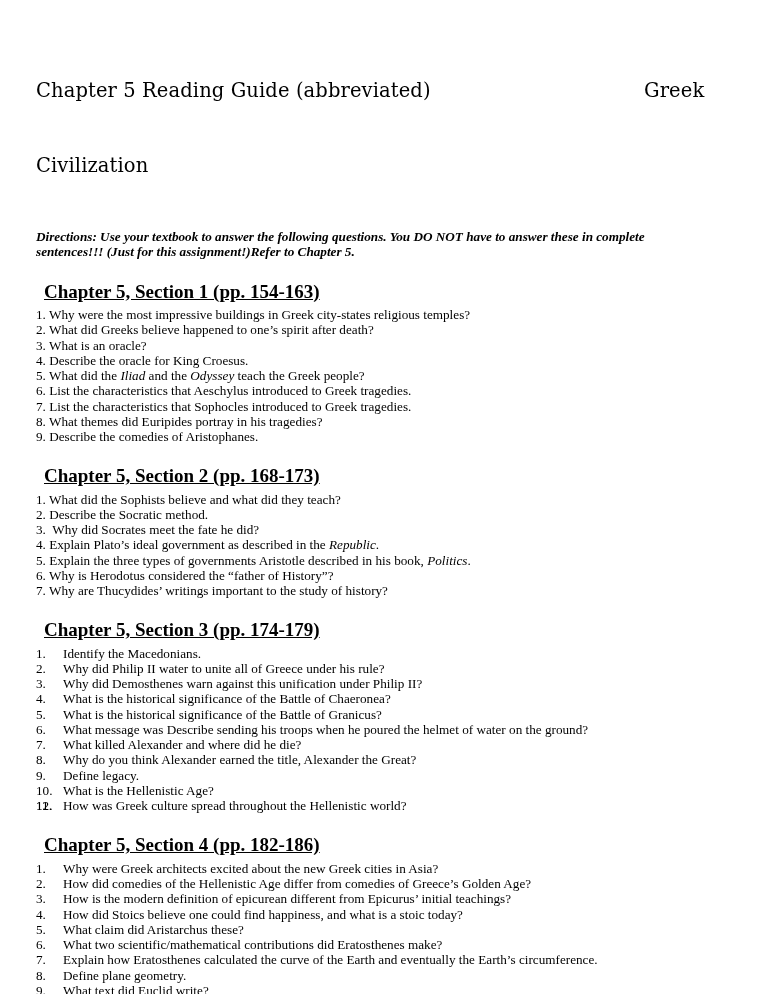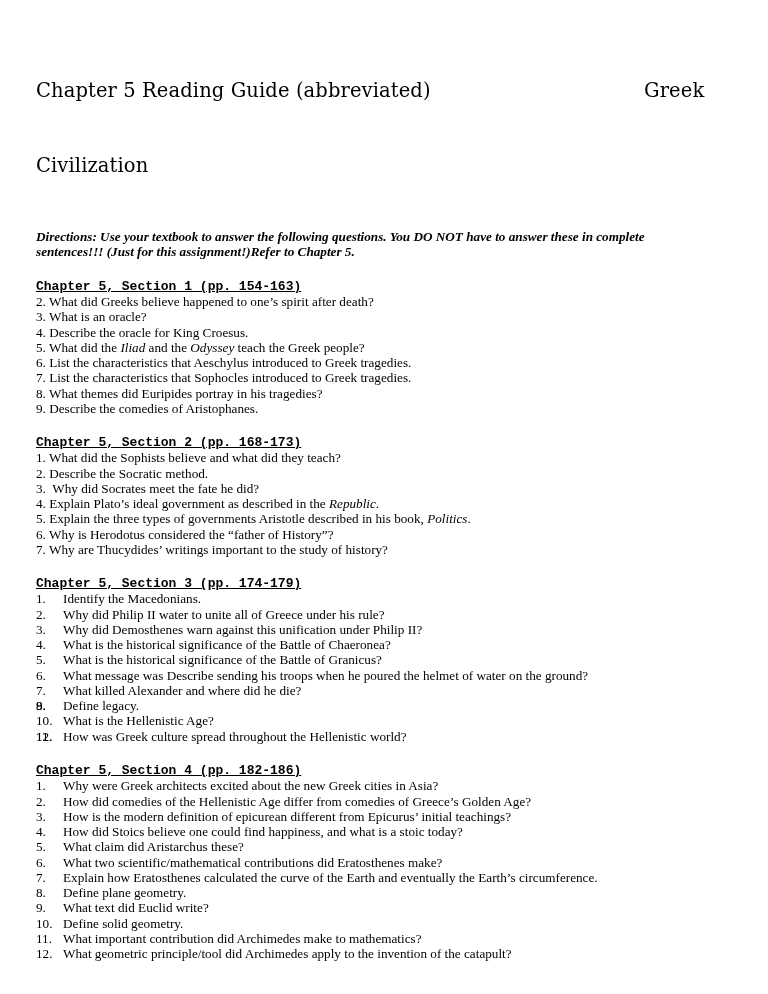--- a/index.html
+++ b/index.html
@@ -55,27 +55,27 @@
   }
 
   
   .section {
     margin: 0;
   }
   .section-gap {
     height: 16px;
   }
   .section-heading {
-    font-family: Liberation Mono, monospace;
-    font-size: 13px;
+    font-family: Liberation Serif, serif;
+    font-size: 19px;
     line-height: 15.3px;
     font-weight: bold;
     text-decoration: underline;
     display: inline-block;
-    margin: 0;
+    margin: 8px;
     white-space: pre;
   }
   .q-list {
     list-style: none;
     margin: 0;
     padding: 0;
     font-size: 13.2px;
     line-height: 15.25px;
   }
   .q-list li {
@@ -121,20 +121,21 @@
     <span class="title-line">Civilization</span>
   </div>
 
   <p class="directions">Directions:  Use your textbook to answer the following questions.  You DO NOT have to answer these in complete sentences!!! (Just for this assignment!)Refer to Chapter 5.</p>
 
   <div id="sections-container">
       <div class="section-gap"></div>
       <div class="section">
         <div><span class="section-heading">Chapter 5, Section 1 (pp. 154-163)</span></div>
         <ul class="q-list plain">
+          <li><span class="num">1. </span><span class="txt"><span>Why were the most impressive buildings in Greek city-states religious temples?</span></span></li>
           <li><span class="num">2. </span><span class="txt"><span>What did Greeks believe happened to one’s spirit after death?</span></span></li>
           <li><span class="num">3. </span><span class="txt"><span>What is an oracle?</span></span></li>
           <li><span class="num">4. </span><span class="txt"><span>Describe the oracle for King Croesus.</span></span></li>
           <li><span class="num">5. </span><span class="txt"><span>What did the </span><em class="work">Iliad</em><span> and the </span><em class="work">Odyssey</em><span> teach the Greek people?</span></span></li>
           <li><span class="num">6. </span><span class="txt"><span>List the characteristics that Aeschylus introduced to Greek tragedies.</span></span></li>
           <li><span class="num">7. </span><span class="txt"><span>List the characteristics that Sophocles introduced to Greek tragedies.</span></span></li>
           <li><span class="num">8. </span><span class="txt"><span>What themes did Euripides portray in his tragedies?</span></span></li>
           <li><span class="num">9. </span><span class="txt"><span>Describe the comedies of Aristophanes.</span></span></li>
         </ul>
       </div>
@@ -155,21 +156,21 @@
       <div class="section">
         <div><span class="section-heading">Chapter 5, Section 3 (pp. 174-179)</span></div>
         <ul class="q-list hang">
           <li><span class="num">1.</span><span class="txt"><span>Identify the Macedonians.</span></span></li>
           <li><span class="num">2.</span><span class="txt"><span>Why did Philip II water to unite all of Greece under his rule?</span></span></li>
           <li><span class="num">3.</span><span class="txt"><span>Why did Demosthenes warn against this unification under Philip II?</span></span></li>
           <li><span class="num">4.</span><span class="txt"><span>What is the historical significance of the Battle of Chaeronea?</span></span></li>
           <li><span class="num">5.</span><span class="txt"><span>What is the historical significance of the Battle of Granicus?</span></span></li>
           <li><span class="num">6.</span><span class="txt"><span>What message was Describe sending his troops when he poured the helmet of water on the ground?</span></span></li>
           <li><span class="num">7.</span><span class="txt"><span>What killed Alexander and where did he die?</span></span></li>
-          <li><span class="num">8.</span></li>
+          <li><span class="num">8.</span><span class="txt"><span>Why do you think Alexander earned the title, Alexander the Great?</span></span></li>
           <li><span class="num">9.</span><span class="txt"><span>Define legacy.</span></span></li>
           <li><span class="num">10.</span><span class="txt"><span>What is the Hellenistic Age?</span></span></li>
           <li><span class="num">11.</span></li>
           <li><span class="num">12.</span><span class="txt"><span>How was Greek culture spread throughout the Hellenistic world?</span></span></li>
         </ul>
       </div>
       <div class="section-gap"></div>
       <div class="section">
         <div><span class="section-heading">Chapter 5, Section 4 (pp. 182-186)</span></div>
         <ul class="q-list hang">

